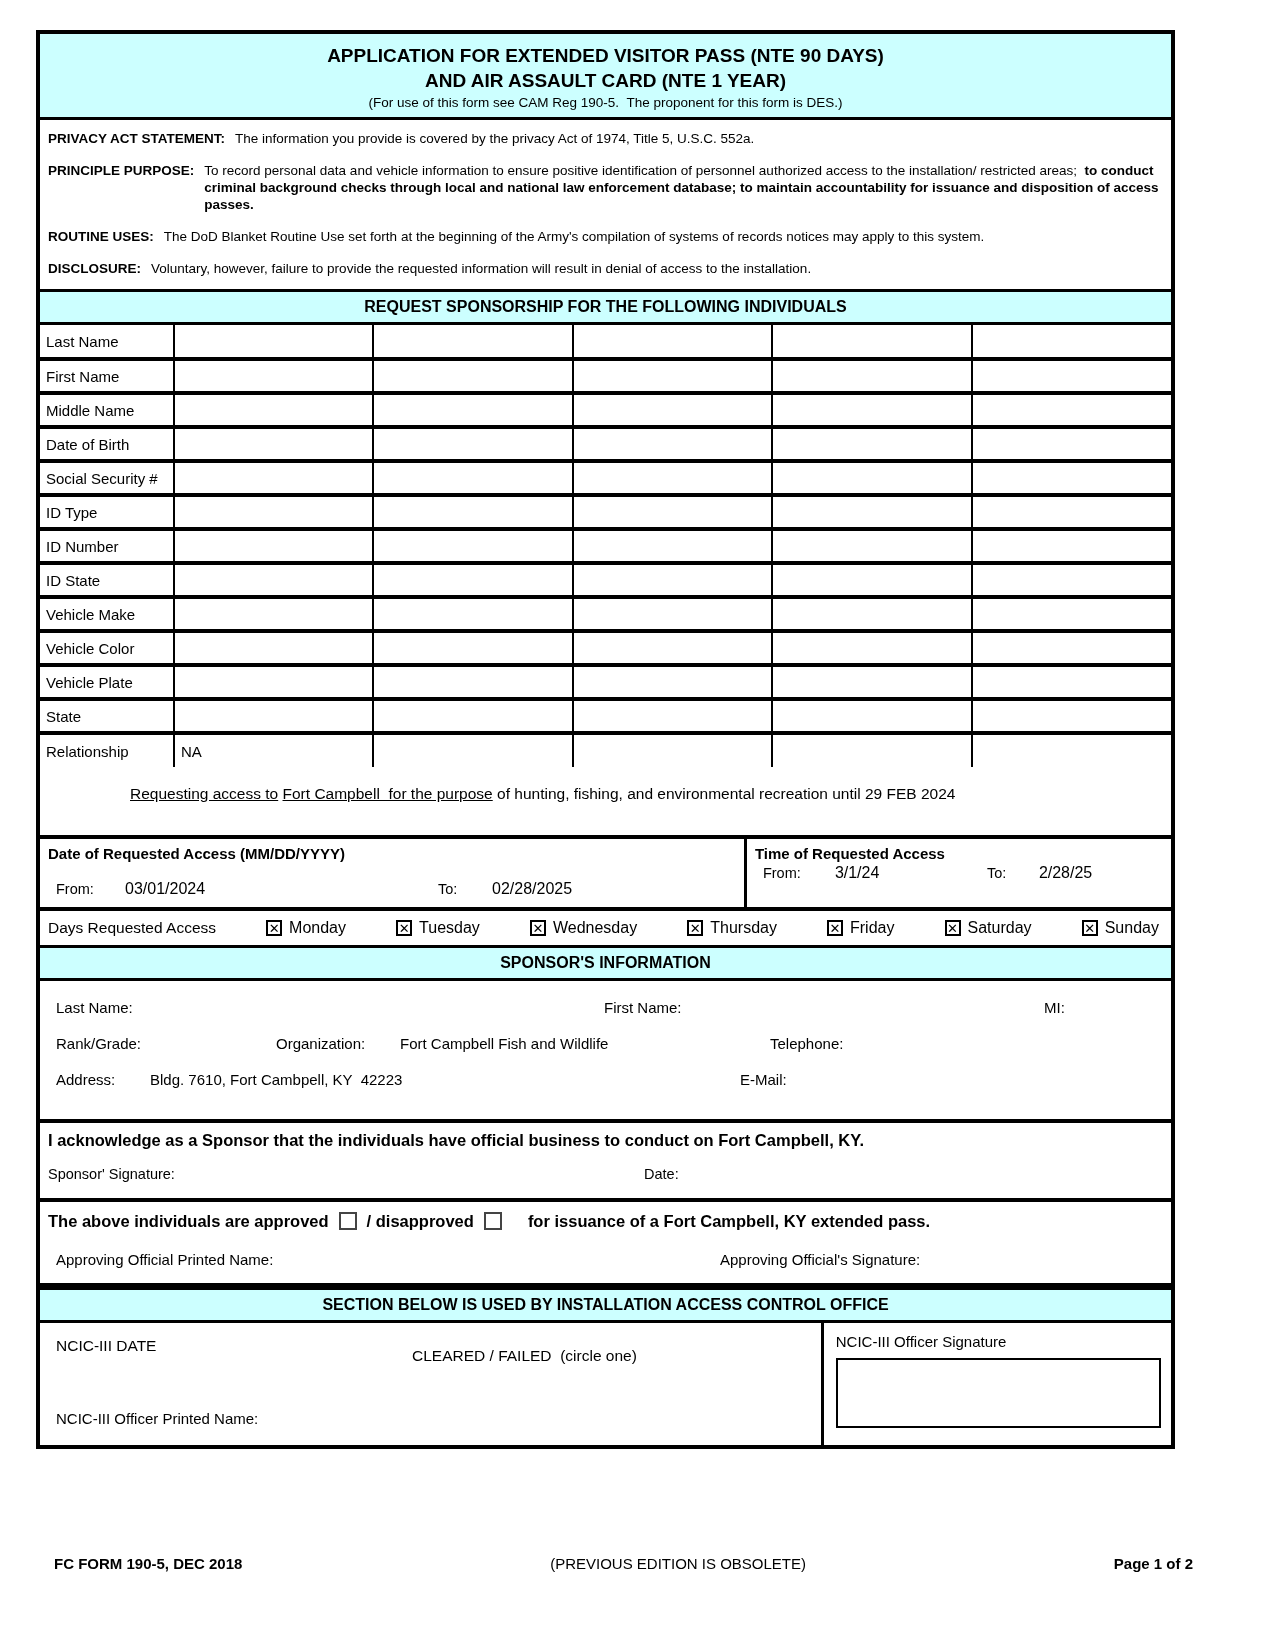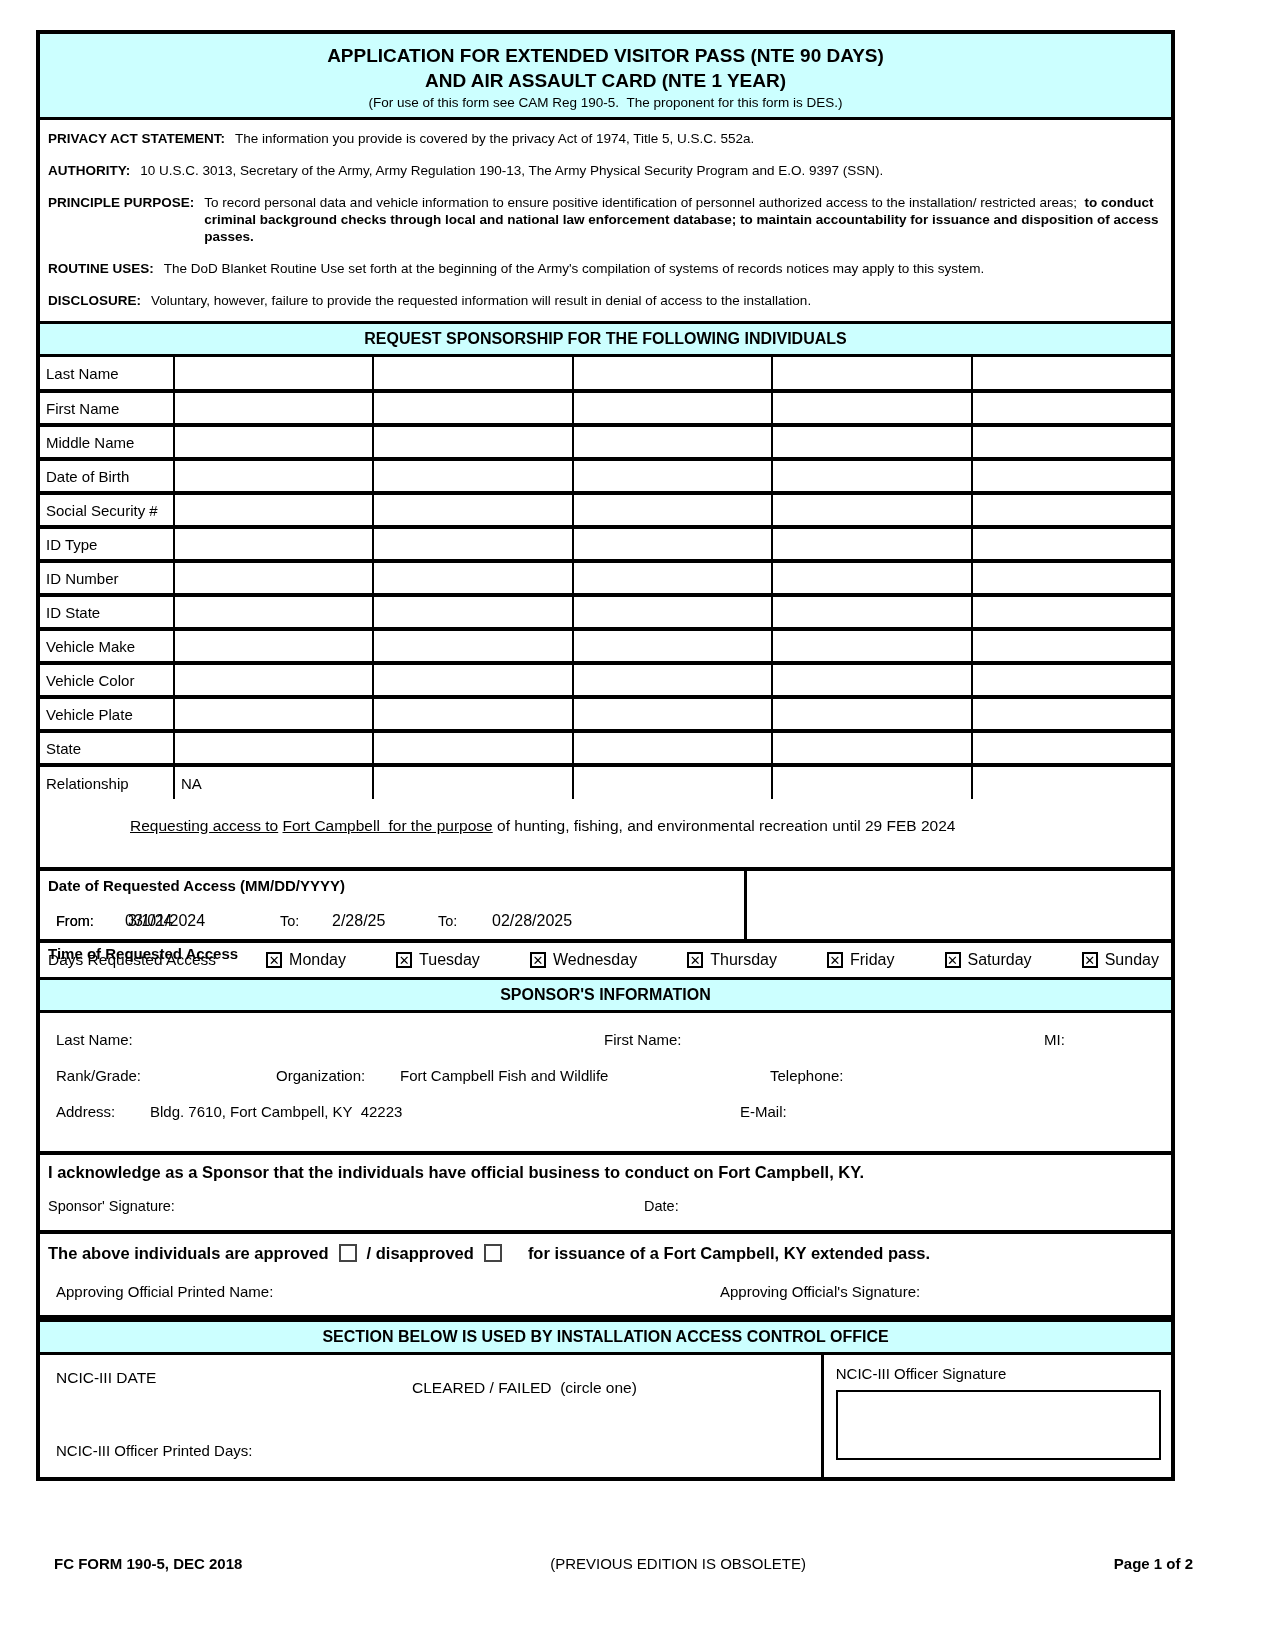--- a/index.html
+++ b/index.html
@@ -49,21 +49,21 @@
   }
   td.row-label { font-size: 15px; }
 
   
   .purpose-block { border-bottom: 4px solid #000; padding: 6px 8px 16px; min-height: 72px; }
   .purpose-label { font-size: 14px; }
   .purpose-line { margin-top: 12px; padding-left: 82px; font-size: 15.5px; white-space: pre-wrap; }
   .u { text-decoration: underline; margin-top: 14px; }
 
   
-  .datetime-row { display: flex; border-bottom: 4px solid #000; flex-direction: column; }
+  .datetime-row { display: flex; border-bottom: 4px solid #000; }
   .date-cell { width: 62.5%; border-right: 3px solid #000; position: relative; height: 68px; }
   .time-cell { flex: 1; position: relative; height: 52px; }
   .dt-header { position: absolute; left: 8px; top: 6px; font-weight: bold; font-size: 15px; }
   .dt-lab { position: absolute; bottom: 10px; font-size: 14.5px; }
   .dt-val { position: absolute; bottom: 9px; font-size: 16px; white-space: pre-wrap; }
 
   
   .days-row {
     display: flex; align-items: center; justify-content: space-between;
     padding: 8px 12px 8px 8px; font-size: 16px; border-radius: 16px;
@@ -122,24 +122,20 @@
       <div class="title-l2">AND AIR ASSAULT CARD (NTE 1 YEAR)</div>
       <div class="title-sub">(For use of this form see CAM Reg 190-5.  The proponent for this form is DES.)</div>
     </div>
 
     <div class="privacy-block">
       <div class="stmt">
         <span class="stmt-label">PRIVACY ACT STATEMENT:</span>
         <span class="stmt-text">The information you provide is covered by the privacy Act of 1974, Title 5, U.S.C. 552a.</span>
       </div>
       <div class="stmt">
-        <span class="stmt-label">AUTHORITY:</span>
-        <span class="stmt-text">10 U.S.C. 3013, Secretary of the Army, Army Regulation 190-13, The Army Physical Security Program and E.O. 9397 (SSN).</span>
-      </div>
-      <div class="stmt">
         <span class="stmt-label">PRINCIPLE PURPOSE:</span>
         <span class="stmt-text"><span>To record personal data and vehicle information to ensure positive identification of personnel authorized access to the installation/ restricted areas;  </span><b>to conduct criminal background checks through local and national law enforcement database; to maintain accountability for issuance and disposition of access passes.</b></span>
       </div>
       <div class="stmt">
         <span class="stmt-label">ROUTINE USES:</span>
         <span class="stmt-text">The DoD Blanket Routine Use set forth at the beginning of the Army's compilation of systems of records notices may apply to this system.</span>
       </div>
       <div class="stmt" style="margin-bottom:6px">
         <span class="stmt-label">DISCLOSURE:</span>
         <span class="stmt-text">Voluntary, however, failure to provide the requested information will result in denial of access to the installation.</span>
@@ -347,21 +343,21 @@
         <span style="left:8px">Approving Official Printed Name:</span>
         <span style="left:672px">Approving Official's Signature:</span>
       </div>
     </div>
 
     <div class="band">SECTION BELOW IS USED BY INSTALLATION ACCESS CONTROL OFFICE</div>
     <div class="ncic-block">
       <div class="ncic-left">
         <span class="ncic-date">NCIC-III DATE</span>
         <span class="ncic-cleared"><span>CLEARED / FAILED</span>&nbsp; <span>(circle one)</span></span>
-        <span class="ncic-name">NCIC-III Officer Printed Days:</span>
+        <span class="ncic-name">NCIC-III Officer Printed Name:</span>
       </div>
       <div class="ncic-right">
         <div class="ncic-sig-label">NCIC-III Officer Signature</div>
         <div class="ncic-sig-box"></div>
       </div>
     </div>
 
   </div>
 
   <div class="footer">

